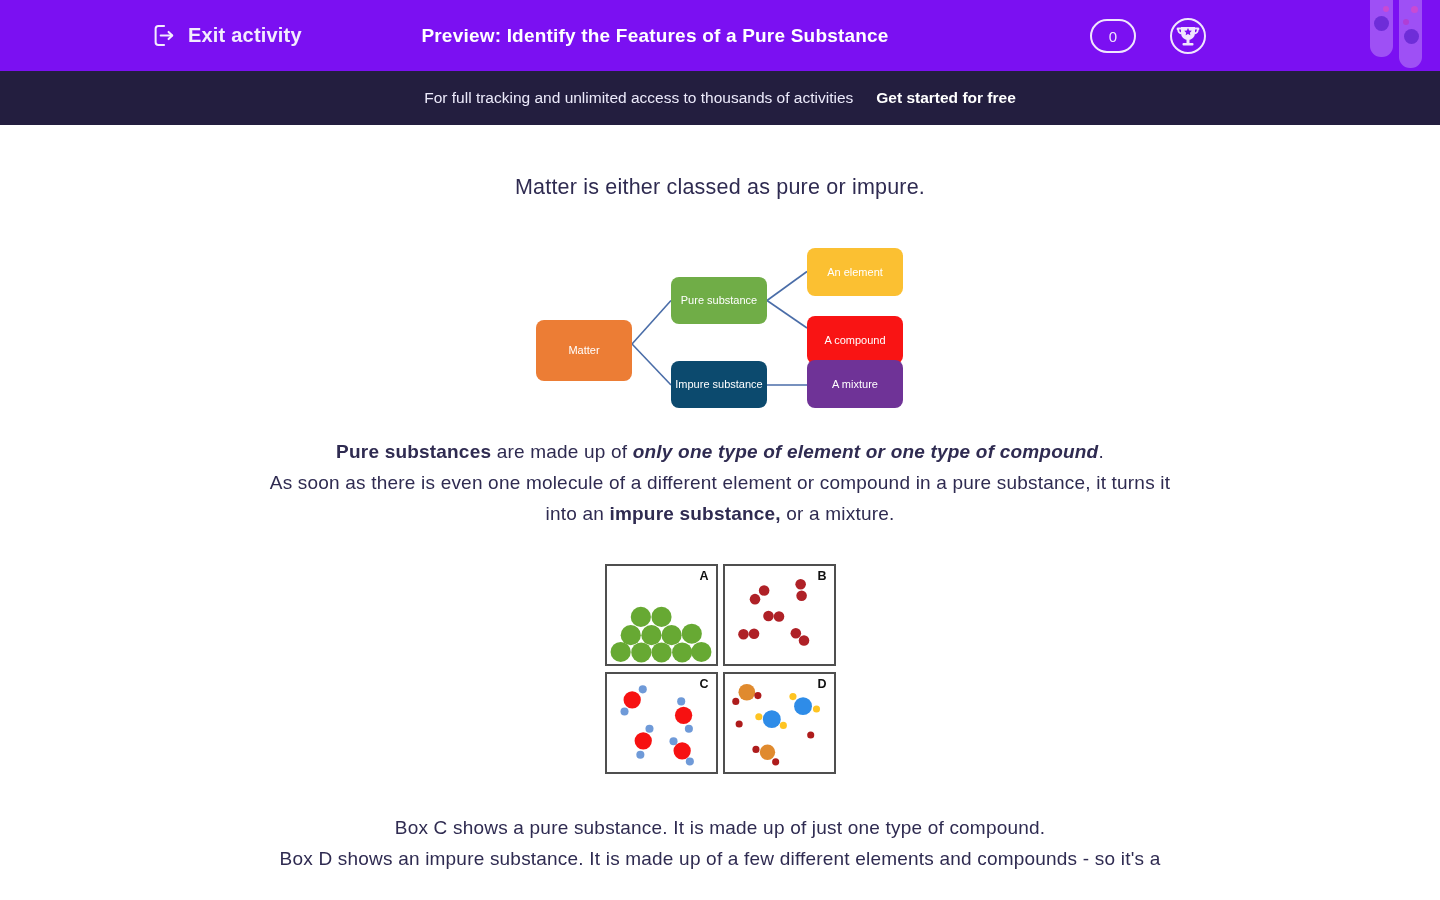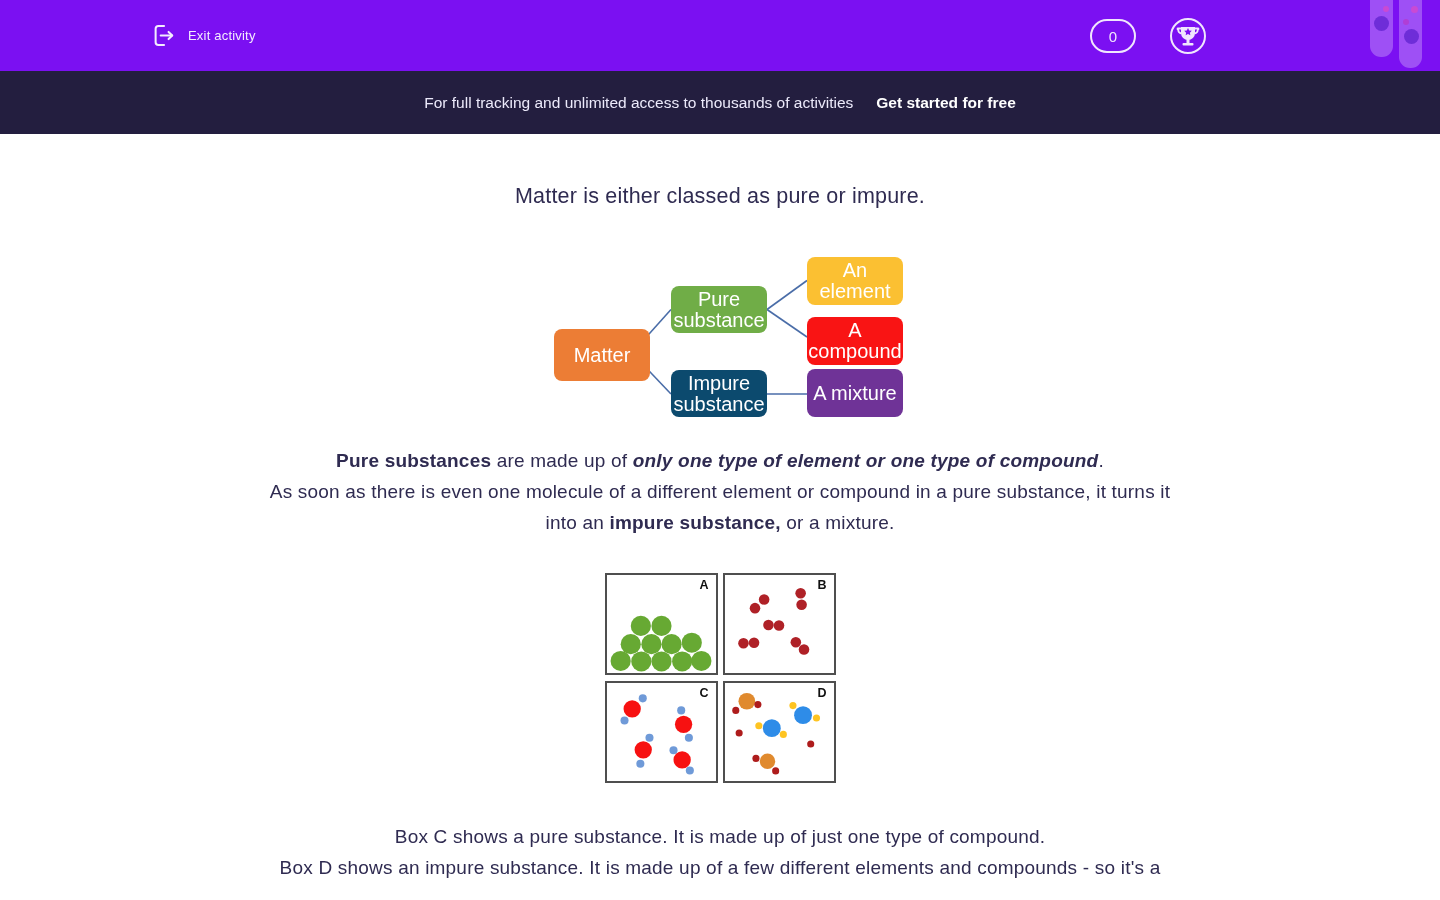--- a/index.html
+++ b/index.html
@@ -5,55 +5,55 @@
   * { margin:0; padding:0; box-sizing:border-box; }
   html,body { width:1440px; height:900px; overflow:hidden; background:#ffffff;
     font-family:"Liberation Sans","DejaVu Sans",sans-serif; }
 
   
   .header { position:relative; height:71px; background:#7b10f2; display:flex;
     align-items:center; color:#fff; z-index:5; }
   .exit-btn { position:absolute; left:150px; top:0; height:71px; display:flex;
     align-items:center; gap:11px; cursor:pointer; color:#f3ecfe; }
   .exit-btn svg { display:block; }
-  .exit-label { font-size:13px; font-weight:400; letter-spacing:.2px; }
+  .exit-label { font-size:20px; font-weight:700; letter-spacing:.2px; }
   .header-title { position:absolute; left:0; right:130px; text-align:center;
     font-size:19px; font-weight:700; letter-spacing:.2px; color:#fff; }
   .score-pill { position:absolute; left:1090px; top:19px; width:46px; height:34px;
     border:2px solid #f0e6fd; border-radius:17px; display:flex; align-items:center;
     justify-content:center; font-size:15px; color:#f0e6fd; cursor:pointer; }
   .trophy-wrap { position:absolute; left:1169px; top:17px; width:38px; height:38px;
     cursor:pointer; }
   .tubes { position:absolute; right:15px; top:0; width:55px; height:75px; }
   .tube { position:absolute; top:0; background:rgba(255,255,255,0.27);
     border-bottom-left-radius:11px; border-bottom-right-radius:11px; }
   .tube1 { left:0; width:23px; height:57px; }
   .tube2 { left:29px; width:23px; height:68px; }
   .bubble { position:absolute; border-radius:50%; }
 
   
-  .banner { height:63px; background:#231e3f; display:flex; align-items:center;
+  .banner { height:54px; background:#231e3f; display:flex; align-items:center;
     justify-content:center; color:#eceafb; font-size:15.5px;gap:18px; }
   .banner b { color:#ffffff; font-weight:700; margin-left:5px; }
 
   
   .content { padding-top:50px; color:#2f2b51; }
   .heading { text-align:center; font-size:21.5px; font-weight:500; letter-spacing:.2px; }
 
   
   .tree { position:relative; width:370px; height:175px; margin:40px auto 0 auto; }
   .tree svg.connector { position:absolute; left:0; top:0; }
   .node { position:absolute; width:96px; border-radius:8px; color:#fff;
     display:flex; align-items:center; justify-content:center; text-align:center;
-    font-size:20px; line-height:21px; padding:2px 4px; }
-  .node-matter   { left:1px;   top:80px;  height:52px;margin-left:18px; }
+    font-size:11px; line-height:21px; padding:2px 4px; }
+  .node-matter   { left:1px;   top:80px;  height:61px; }
   .node-pure     { left:136px; top:37px;  height:47px; }
   .node-impure   { left:136px; top:121px; height:47px; }
   .node-element  { left:272px; top:8px;   height:48px; }
-  .node-compound { left:272px; top:68px;  height:48px; }
+  .node-compound { left:272px; top:76px;  height:48px; }
   .node-mixture  { left:272px; top:120px; height:48px;text-align:center; }
 
   
   .para { margin-top:21px; text-align:center; font-size:19px; font-weight:500;
     line-height:31px; letter-spacing:.2px; }
   .para .line { display:block; }
 
   
   .mol-grid { width:231px; margin:35px auto 0 auto; display:grid;
     grid-template-columns:113px 113px; grid-template-rows:102px 102px;
@@ -76,20 +76,21 @@
     <span>
       <svg width="27" height="27" viewBox="0 0 24 24" fill="none" stroke="#f3ecfe" stroke-width="1.8" stroke-linecap="round" stroke-linejoin="round">
         <path d="M12.5 3.5 H7.5 Q5 3.5 5 6 V18 Q5 20.5 7.5 20.5 H12.5"></path>
         <path d="M9.5 12 H19.5"></path>
         <path d="M16.5 8.8 L19.8 12 L16.5 15.2"></path>
       </svg>
     </span>
     <span class="exit-label">Exit activity</span>
   </div>
 
+  <div class="header-title">Preview: Identify the Features of a Pure Substance</div>
 
   <div class="score-pill">
     <span>0</span>
   </div>
 
   <div class="trophy-wrap">
     <svg width="38" height="38" viewBox="0 0 38 38">
       <circle cx="19" cy="19" r="17" fill="none" stroke="#f0e6fd" stroke-width="2"></circle>
       <path d="M12 10 h14 v6 a7 7 0 0 1 -14 0 z" fill="#f0e6fd"></path>
       <path d="M12 11.5 h-3 a0.5 0.5 0 0 0 0 1 a4.5 4.5 0 0 0 3.5 4" fill="none" stroke="#f0e6fd" stroke-width="1.8"></path>

